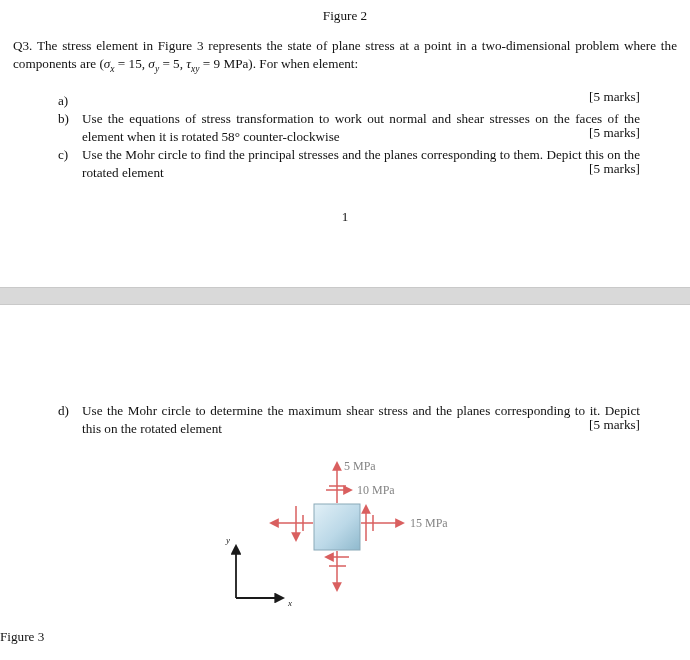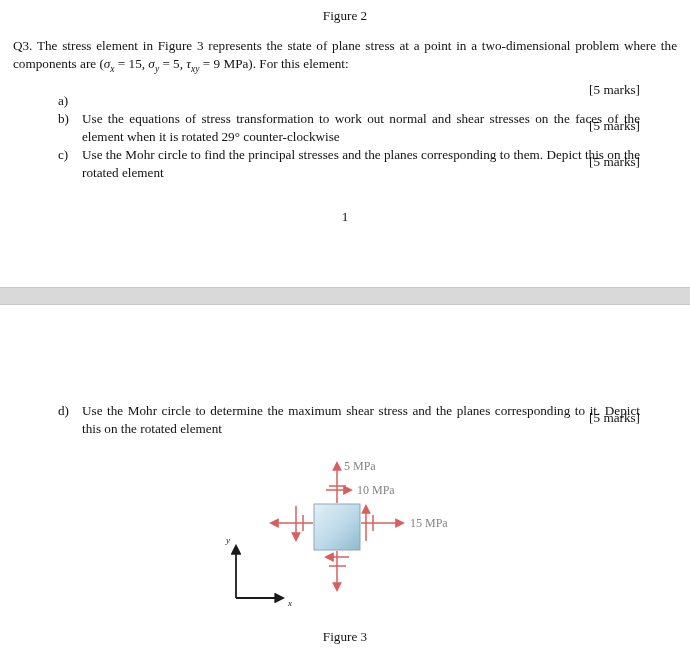--- a/index.html
+++ b/index.html
@@ -13,55 +13,55 @@
   }
   .fig-caption{padding-top:7px;text-align:center;}
   .q3-para{margin:12px 13px 0 13px;text-align:justify;}
   .q3-bold{font-weight:normal;}
   .mvar{font-style:italic;}
   sub{font-size:9.5px;font-style:italic;}
   .list{margin-top:14px;}
   .list-item{display:flex;margin-left:58px;width:582px;}
   .letter{display:inline-block;width:24px;flex:0 0 24px;}
   .item-body{position:relative;flex:1;text-align:justify;}
-  .marks{position:absolute;right:0;bottom:11px;font-family:Liberation Serif, serif;}
+  .marks{position:absolute;right:0;bottom:4px;font-family:Liberation Serif, serif;}
   .page-number{margin-top:26px;text-align:center;}
   .separator{
     position:absolute;left:0;top:287px;width:690px;height:16px;
     background:#d9d9d9;border-top:1px solid #c9c9c9;border-bottom:1px solid #c9c9c9;
   }
   .d-item{position:absolute;left:58px;top:402px;width:582px;display:flex;}
   #fig3-svg{position:absolute;left:0;top:448px;}
   #fig3-svg text{font-family:"Liberation Serif", serif;}
   .stress-label{font-size:12px;fill:#848484;}
   .axis-label{font-size:9px;fill:#222;font-style:italic;}
-  .fig3-caption{position:absolute;left:0;top:628px;width:690px;text-align:center;}
+  .fig3-caption{position:absolute;left:0;top:628px;width:690px;text-align:left;}
 </style>
 </head>
 <body>
 
 <div id="page">
 
   <div class="fig-caption">Figure 2</div>
 
   <div class="q3-para">
-    <span class="q3-bold">Q3.</span><span> The stress element in Figure 3 represents the state of plane stress at a point in a two-dimensional problem where the components are (</span><span class="mvar">σ</span><sub>x</sub><span> = 15, </span><span class="mvar">σ</span><sub>y</sub><span> = 5, </span><span class="mvar">τ</span><sub>xy</sub><span> = 9 MPa</span><span>). For this element:</span>
+    <span class="q3-bold">Q3.</span><span> The stress element in Figure 3 represents the state of plane stress at a point in a two-dimensional problem where the components are (</span><span class="mvar">σ</span><sub>x</sub><span> = 15, </span><span class="mvar">σ</span><sub>y</sub><span> = 5, </span><span class="mvar">τ</span><sub>xy</sub><span> = 9 MPa</span><span>). For when element:</span>
   </div>
 
   <div class="list">
     <div class="list-item">
       <span class="letter">a)</span>
       <div class="item-body">
         <span class="marks">[5 marks]</span>
       </div>
     </div>
     <div class="list-item">
       <span class="letter">b)</span>
       <div class="item-body">
-        <span>Use the equations of stress transformation to work out normal and shear stresses on the faces of the element when it is rotated 29° counter-clockwise</span>
+        <span>Use the equations of stress transformation to work out normal and shear stresses on the faces of the element when it is rotated 58° counter-clockwise</span>
         <span class="marks">[5 marks]</span>
       </div>
     </div>
     <div class="list-item">
       <span class="letter">c)</span>
       <div class="item-body">
         <span>Use the Mohr circle to find the principal stresses and the planes corresponding to them. Depict this on the rotated element</span>
         <span class="marks">[5 marks]</span>
       </div>
     </div>

